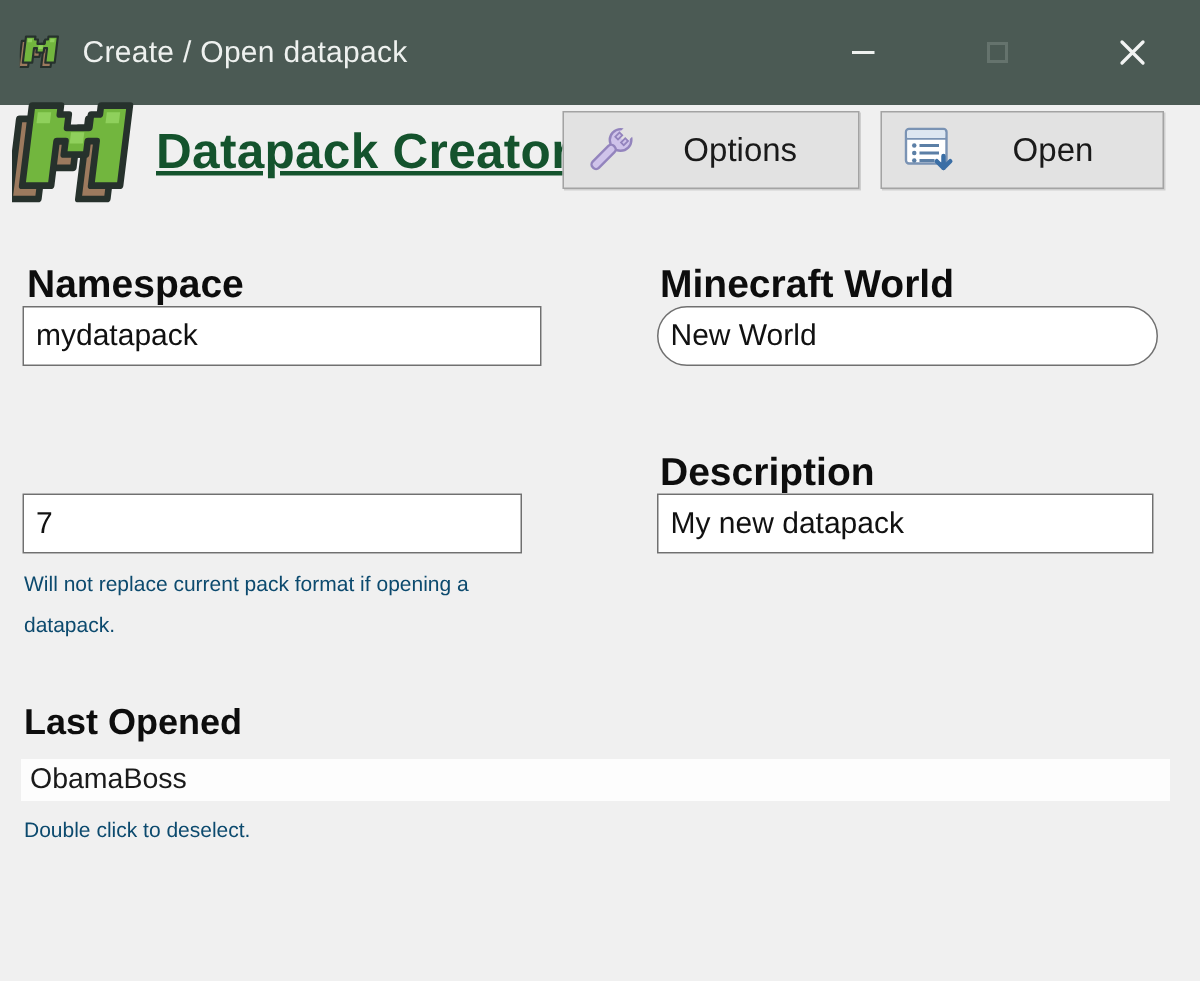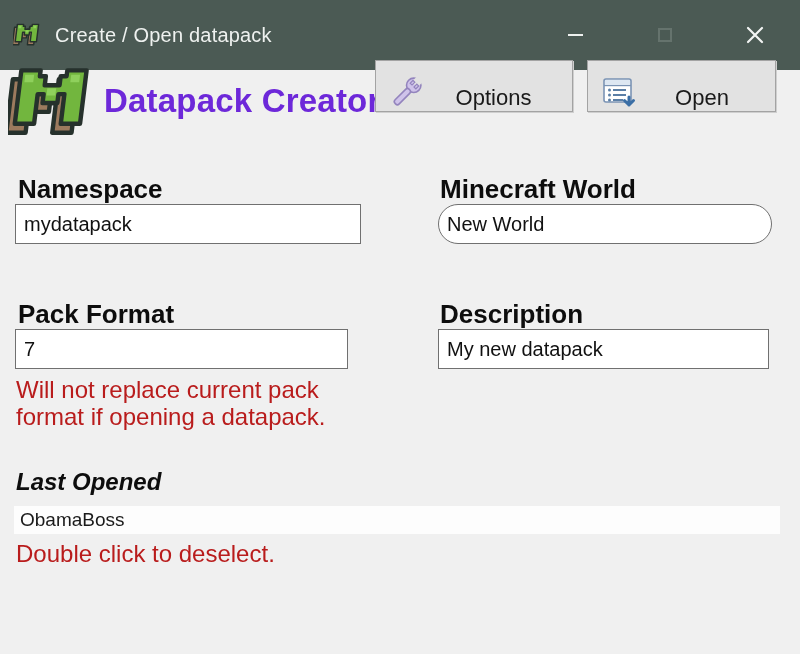--- a/index.html
+++ b/index.html
@@ -62,32 +62,33 @@
   .header-logo {
     position: absolute;
     left: 8px; top: 60px;
     width: 86px; height: 86px;
   }
   .app-title {
     position: absolute;
     left: 104px; top: 82px;
     font-size: 33px;
     font-weight: bold;
-    color: #6d28d9;
+    color: #14532d;
     letter-spacing: 0.2px;
+    text-decoration: underline;
   }
   .btn {
     position: absolute;
-    top: 60px;
+    top: 74px;
     height: 52px;
     background: #e2e2e2;
     border: 1px solid #a3a3a3;
     box-shadow: 1px 1px 0 #cfcfcf;
     display: flex;
-    align-items: flex-end;
+    align-items: center;
     cursor: pointer;
     font-family: "Liberation Sans", sans-serif;
   }
   .options-btn { left: 375px; width: 198px; }
   .open-btn { left: 587px; width: 189px; }
   .btn .btn-icon { margin-left: 13px; flex: 0 0 auto; display: flex; }
   .btn .btn-label {
     flex: 1;
     text-align: center;
     font-size: 22px;
@@ -117,35 +118,34 @@
   .inp-namespace   { left: 15px;  top: 204px; width: 346px; }
   .lbl-world       { left: 440px; top: 174px; }
   .inp-world       { left: 438px; top: 204px; width: 334px; border-radius: 20px; }
   .lbl-packformat  { left: 18px;  top: 299px; }
   .inp-packformat  { left: 15px;  top: 329px; width: 333px; }
   .lbl-description { left: 440px; top: 299px; }
   .inp-description { left: 438px; top: 329px; width: 331px; }
 
   .helper-text {
     position: absolute;
-    font-size: 24px;
+    font-size: 14px;
     line-height: 27px;
-    color: #b91c1c;
+    color: #0c4a6e;
   }
   .helper-packformat  { left: 16px;  top: 376px; width: 340px; }
   .helper-description { left: 440px; top: 376px; width: 352px; }
 
   
   .last-opened-label {
     position: absolute;
     left: 16px; top: 468px;
     font-size: 24px;
     font-weight: bold;
     color: #0d0d0d;
-    font-style: italic;
   }
   .last-opened-list {
     position: absolute;
     left: 14px; top: 506px;
     width: 766px;
   }
   .list-item {
     height: 28px;
     background: #fdfdfd;
     font-size: 19px;
@@ -235,21 +235,20 @@
     </span>
     <span class="btn-label">Open</span>
   </button>
 
   <div class="field-label lbl-namespace">Namespace</div>
   <input class="text-input inp-namespace" type="text" value="mydatapack" style="">
 
   <div class="field-label lbl-world">Minecraft World</div>
   <input class="text-input inp-world" type="text" value="New World" style="">
 
-  <div class="field-label lbl-packformat">Pack Format</div>
   <input class="text-input inp-packformat" type="text" value="7" style="">
   <div class="helper-text helper-packformat">Will not replace current pack format if opening a datapack.</div>
 
   <div class="field-label lbl-description">Description</div>
   <input class="text-input inp-description" type="text" value="My new datapack" style="">
 
   <div class="last-opened-label">Last Opened</div>
   <div class="last-opened-list">
     <div class="list-item">ObamaBoss</div>
   </div>

